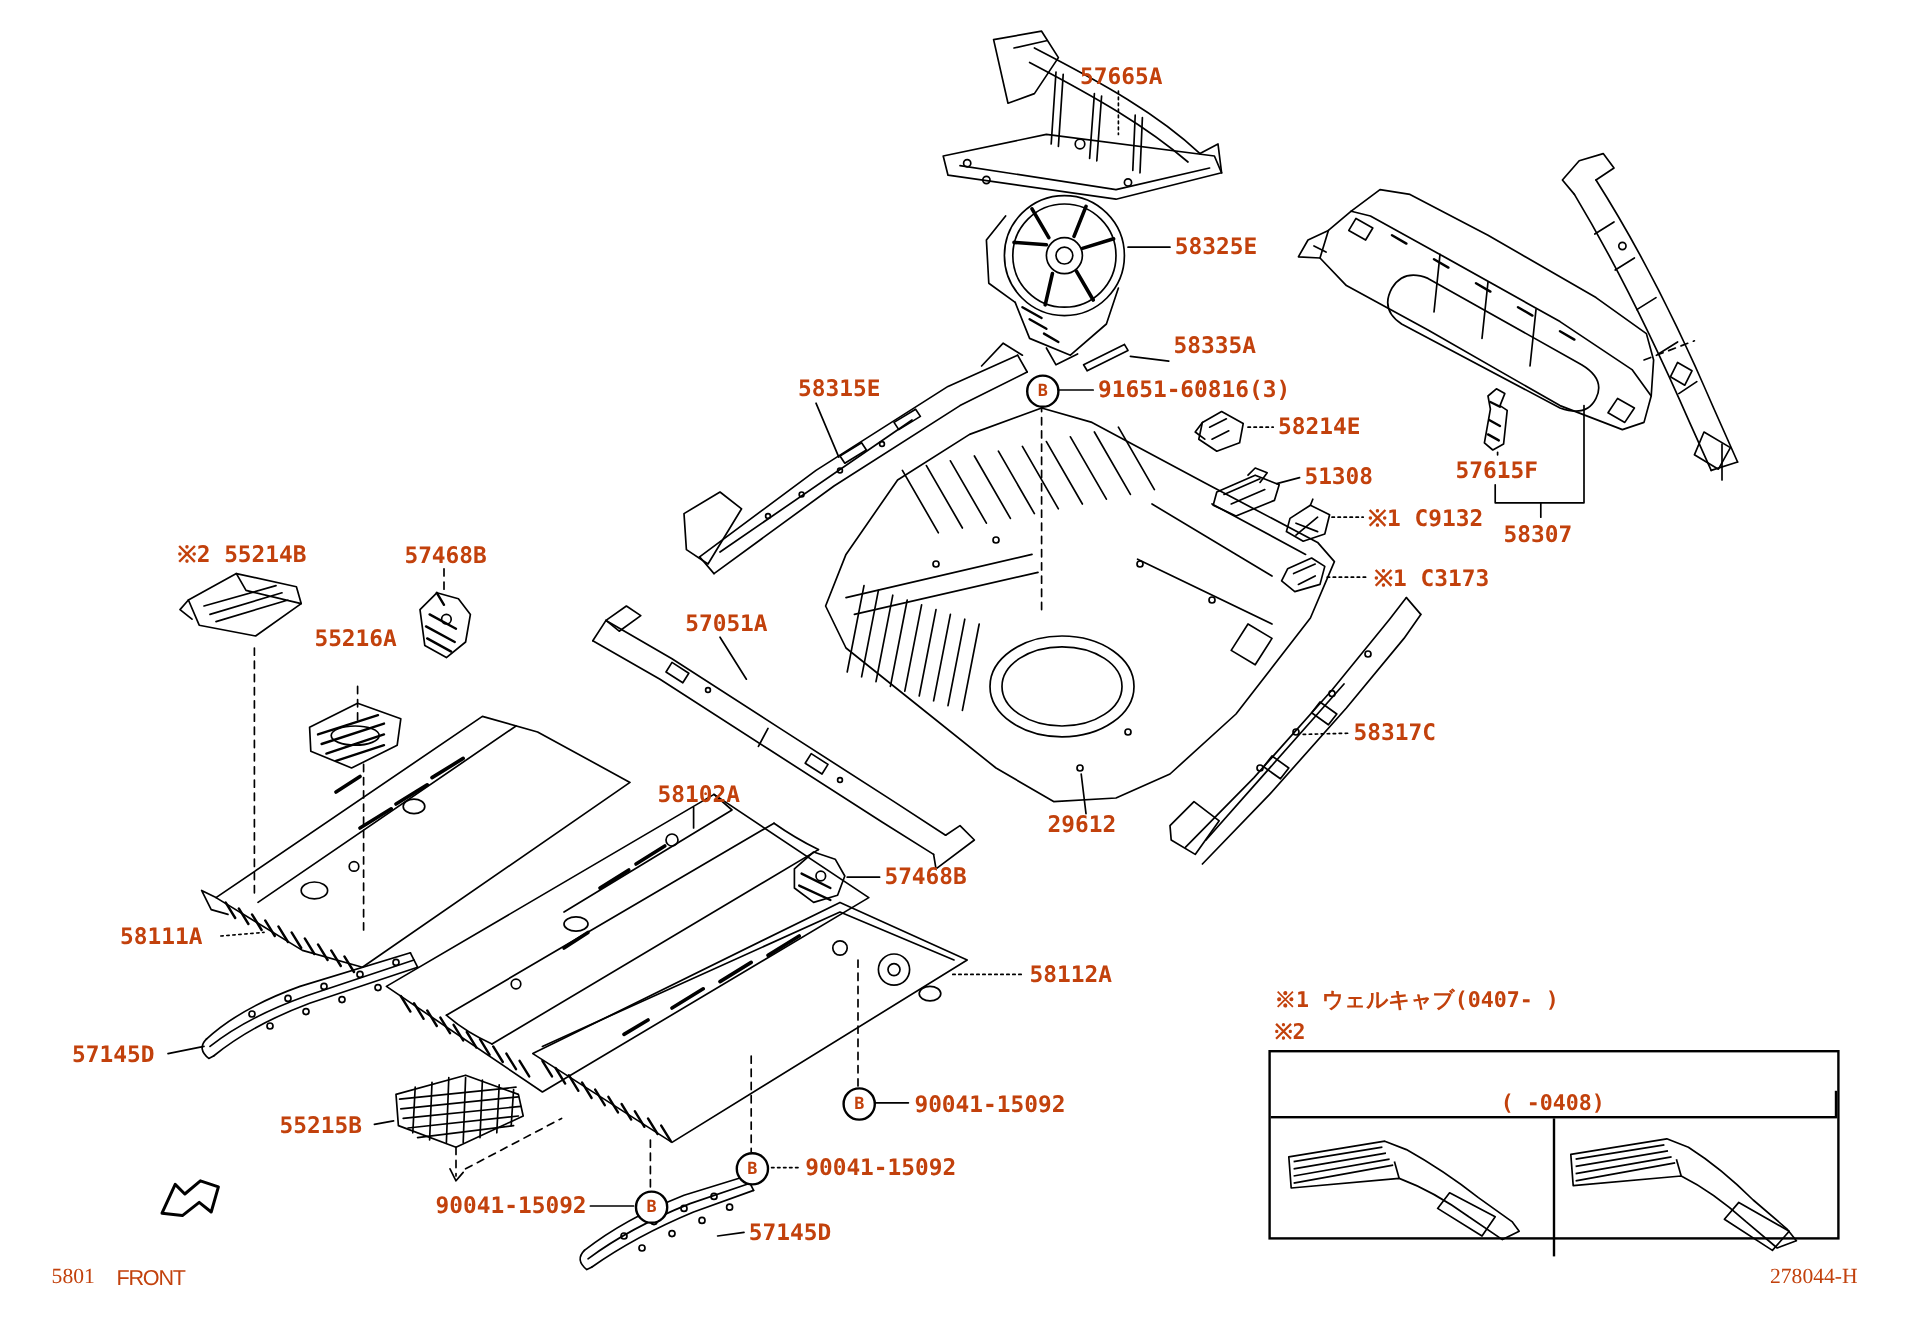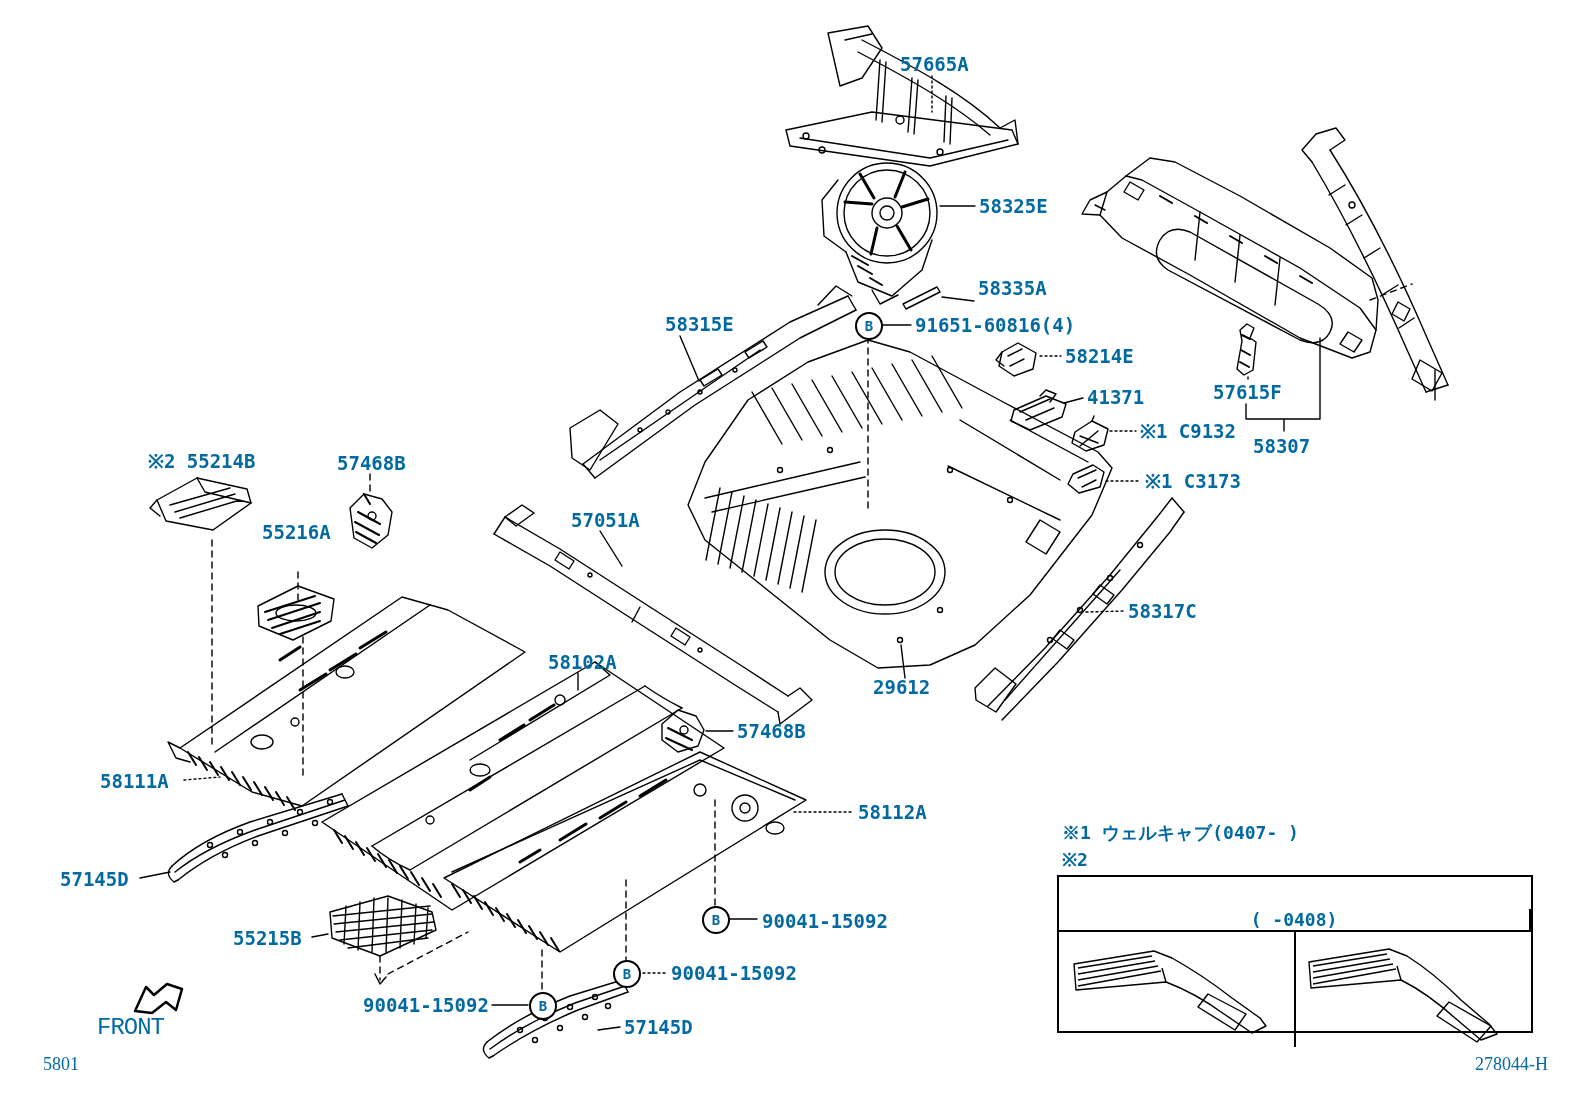--- a/index.html
+++ b/index.html
@@ -1,25 +1,25 @@
 <!DOCTYPE html>
 <html><head>
 <meta charset="utf-8">
 <style>
   html,body{margin:0;padding:0;background:#fff;}
   .stage{position:relative;width:1592px;height:1099px;background:#ffffff;overflow:hidden;
-         font-family:"DejaVu Sans Mono", monospace;color:#0369a1;border-radius:10px;}
+         font-family:"DejaVu Sans Mono", monospace;color:#c2410c;border-radius:10px;}
   .art{position:absolute;left:0;top:0;}
   .plabel{position:absolute;transform:translateY(-50%);font-weight:bold;font-size:19px;
           white-space:nowrap;letter-spacing:0;}
   .small-note{position:absolute;transform:translateY(-50%);font-weight:bold;font-size:18px;white-space:nowrap;}
   .corner{position:absolute;transform:translateY(-50%);font-family:Liberation Serif, serif;
           font-size:18px;font-weight:normal;white-space:nowrap;}
-  .front-label{position:absolute;transform:translateY(-50%);font-family:Liberation Mono, monospace;
-          font-size:24px;letter-spacing:-1px;white-space:nowrap;}
+  .front-label{position:absolute;transform:translateY(-50%);font-family:Liberation Sans, sans-serif;
+          font-size:18px;letter-spacing:-1px;white-space:nowrap;margin-top:38px;}
   .bmark{position:absolute;width:24px;height:24px;margin:-13px 0 0 -13px;border:2px solid #000;
          border-radius:50%;background:#fff;display:flex;align-items:center;justify-content:center;
          font-weight:bold;font-size:14px;line-height:1;}
   .refer{position:absolute;font-weight:bold;font-size:18px;line-height:23px;white-space:pre;}
   .vtable{position:absolute;left:1057px;top:875px;width:476px;height:158px;border:2px solid #000;
           box-sizing:border-box;display:flex;flex-direction:column;}
   .vhead{display:flex;height:50px;border-bottom:2px solid #000;box-sizing:border-box;margin-top:32px;}
   .vbody{display:flex;flex:1;}
   .vcell{flex:1;display:flex;align-items:center;justify-content:center;box-sizing:border-box;}
   .vhead .vcell{font-weight:bold;font-size:18px;}
@@ -301,24 +301,24 @@
     <path d="M388,974 L468,932"></path>
   </g>
   <path d="M375,974 L380,984 L386,977"></path>
 
   <path stroke-width="2.5" d="M135,1011 L146,987 L154,995 L167,984 L182,989 L176,1010 L166,1002 L152,1013 Z"></path>
 </svg>
 
 <div class="plabel" style="left:900px;top:64px">57665A</div>
 <div class="plabel" style="left:979px;top:206px">58325E</div>
 <div class="plabel" style="left:978px;top:288px">58335A</div>
-<div class="plabel" style="left:915px;top:325px">91651-60816(4)</div>
+<div class="plabel" style="left:915px;top:325px">91651-60816(3)</div>
 <div class="plabel" style="left:665px;top:324px">58315E</div>
 <div class="plabel" style="left:1065px;top:356px">58214E</div>
-<div class="plabel" style="left:1087px;top:397px">41371</div>
+<div class="plabel" style="left:1087px;top:397px">51308</div>
 <div class="plabel" style="left:1140px;top:431px">※1 C9132</div>
 <div class="plabel" style="left:1145px;top:481px">※1 C3173</div>
 <div class="plabel" style="left:1213px;top:392px">57615F</div>
 <div class="plabel" style="left:1253px;top:446px">58307</div>
 <div class="plabel" style="left:148px;top:461px">※2 55214B</div>
 <div class="plabel" style="left:337px;top:463px">57468B</div>
 <div class="plabel" style="left:262px;top:532px">55216A</div>
 <div class="plabel" style="left:571px;top:520px">57051A</div>
 <div class="plabel" style="left:548px;top:662px">58102A</div>
 <div class="plabel" style="left:1128px;top:611px">58317C</div>

